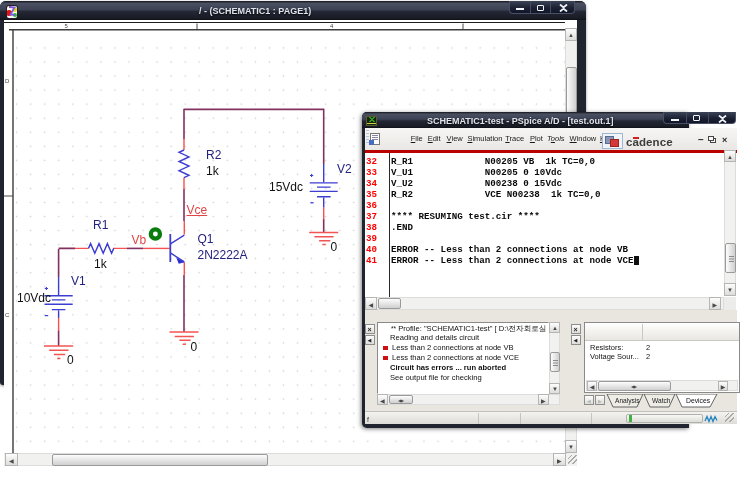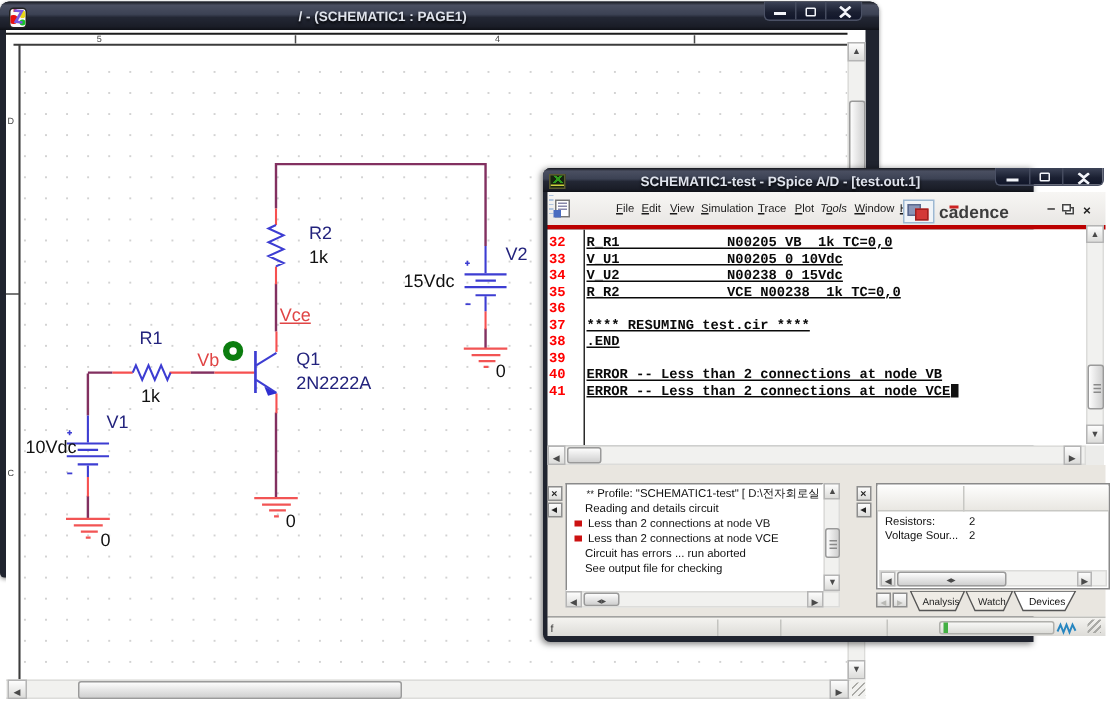--- a/index.html
+++ b/index.html
@@ -234,21 +234,21 @@
     <div class="abs" style="left:357px; top:7px; font-size:9px; color:#222; font-weight:bold;">×</div>
   </div>
 
   <div class="abs" style="left:3px; top:38px; width:372px; height:2.5px; background:#bb0000;"></div>
 
   <div class="abs" style="left:3px; top:40.5px; width:359px; height:144.5px; background:#fff; overflow:hidden;">
     <div class="abs" style="left:24px; top:0; width:1.2px; height:100%; background:#2a2a2a;"></div>
     <div class="abs" id="linenos" style="left:1px; top:3px; font-family:'Liberation Mono',monospace; font-size:9.2px; font-weight:bold; color:#ff0000; line-height:11.08px;">
       32<br>33<br>34<br>35<br>36<br>37<br>38<br>39<br>40<br>41
     </div>
-    <div class="abs" id="outtext" style="left:26px; top:3px; font-family:'Liberation Mono',monospace; font-size:9.2px; font-weight:bold; color:#0a0a0a; line-height:11.08px; white-space:pre;text-decoration:underline;">R_R1             N00205 VB  1k TC=0,0
+    <div class="abs" id="outtext" style="left:26px; top:3px; font-family:'Liberation Mono',monospace; font-size:9.2px; font-weight:bold; color:#0a0a0a; line-height:11.08px; white-space:pre;">R_R1             N00205 VB  1k TC=0,0
 V_U1             N00205 0 10Vdc
 V_U2             N00238 0 15Vdc
 R_R2             VCE N00238  1k TC=0,0
 
 **** RESUMING test.cir ****
 .END
 
 ERROR -- Less than 2 connections at node VB
 ERROR -- Less than 2 connections at node VCE<span style="display:inline-block;width:5px;height:8.5px;background:#111;vertical-align:-1.5px;"></span></div>
   </div>
@@ -277,21 +277,21 @@
   <div class="abs" style="left:3px; top:197.5px; width:372px; height:101px; background:#e9e6e0;"></div>
 
   <div class="pbtn" style="left:2.5px; top:211.5px; width:10px; height:10px; font-size:7px; line-height:9px; font-weight:bold;">×</div>
   <div class="pbtn" style="left:2.5px; top:222.5px; width:10px; height:10px; font-size:5px; line-height:9.5px;">◀</div>
   <div class="abs" style="left:15px; top:210px; width:172px; height:72px; background:#fff; border:1px solid #8a8a8a; border-right-color:#fff; border-bottom-color:#fff;"></div>
   <div class="abs" id="msglist" style="left:16px; top:211.5px; width:170px; font-size:7.6px; color:#111; line-height:9.9px; white-space:nowrap; overflow:hidden;">
     <div style="padding-left:13px;"><span style="font-size:6.5px;">**</span> Profile: "SCHEMATIC1-test"  [ D:\전자회로실</div>
     <div style="padding-left:12px;">Reading and details circuit</div>
     <div style="padding-left:5px;"><span style="display:inline-block;width:4.5px;height:4.5px;background:#cc1111;margin-right:4.5px;"></span>Less than 2 connections at node VB</div>
     <div style="padding-left:5px;"><span style="display:inline-block;width:4.5px;height:4.5px;background:#cc1111;margin-right:4.5px;"></span>Less than 2 connections at node VCE</div>
-    <div style="padding-left:12px;">Circuit has errors ... run aborted</div>
+    <div style="padding-left:12px;font-weight:bold;">Circuit has errors ... run aborted</div>
     <div style="padding-left:12px;">See output file for checking</div>
   </div>
 
   <div class="sb-track" style="left:187px; top:210px; width:11px; height:72px;"></div>
   <div class="pbtn" style="left:187px; top:210px; width:11px; height:11px; border:1px solid #b5b5b5;">
       <span class="arr" style="left:2px; top:2px;">▲</span>
     </div>
   <div class="sb-thumb" style="left:187.5px; top:240px; width:10px; height:20px;">
       <span class="abs" style="left:2.5px; top:7px; width:5px; height:1px; background:#8a8a8a; box-shadow:0 2.5px 0 #8a8a8a, 0 5px 0 #8a8a8a;"></span>
     </div>

